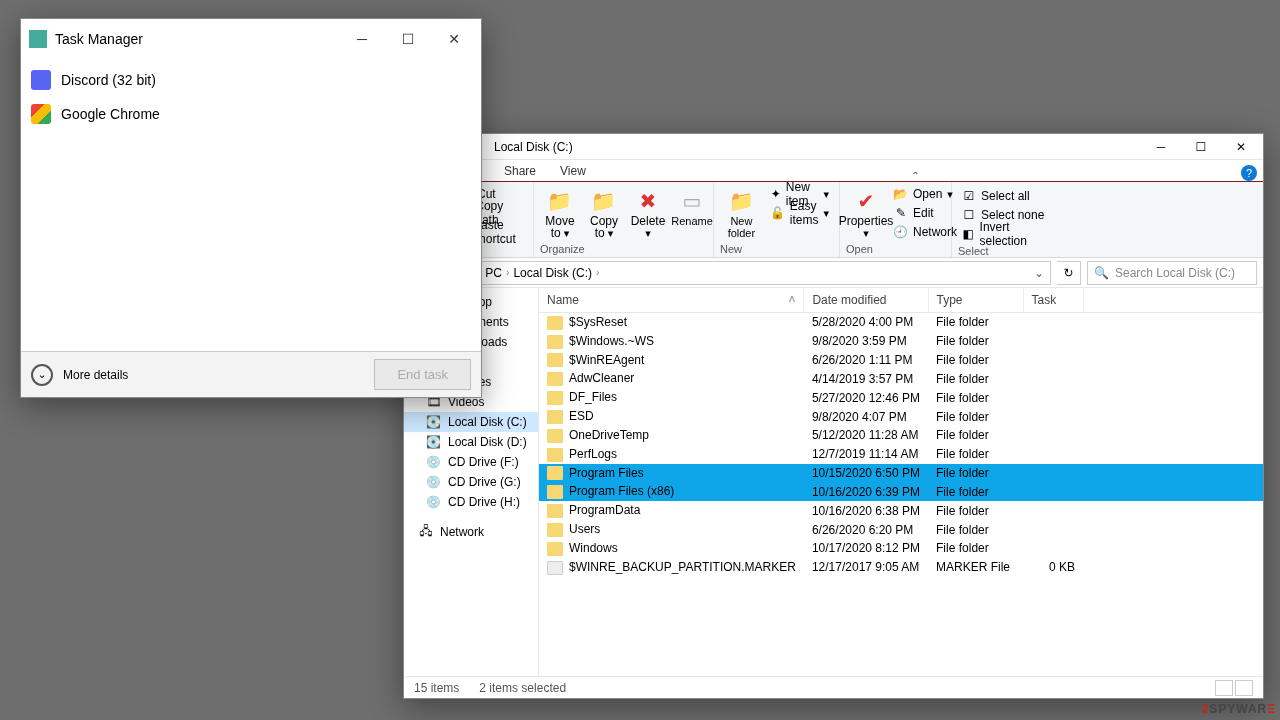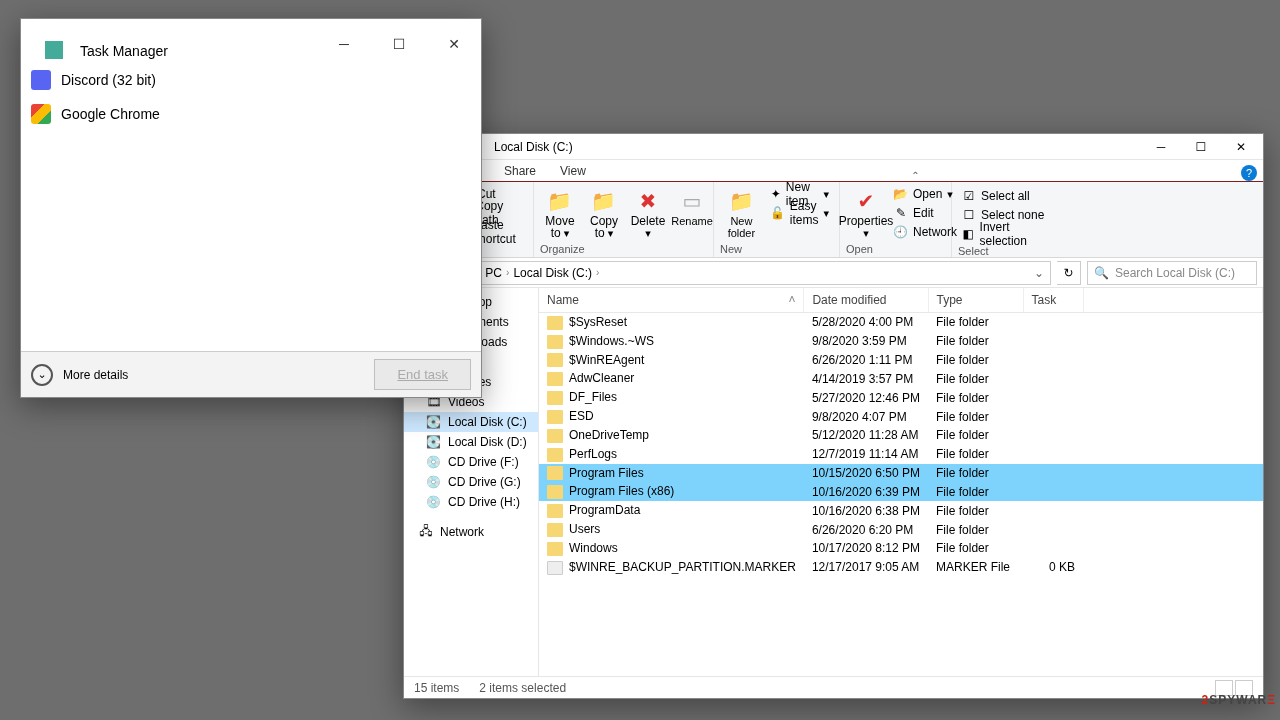--- a/index.html
+++ b/index.html
@@ -1,32 +1,32 @@
 <!DOCTYPE html>
 <html><head>
 <meta charset="utf-8">
 <style>
 *{margin:0;padding:0;box-sizing:border-box;font-family:"Segoe UI",Arial,sans-serif;font-size:12px;}
 body{background:#6e6e6e;width:1280px;height:720px;position:relative;overflow:hidden;}
 .win{position:absolute;background:#fff;border:1px solid #888;box-shadow:0 8px 30px rgba(0,0,0,.4);}
 
 
 #tm{left:20px;top:18px;width:462px;height:380px;}
-#tm .titlebar{height:40px;display:flex;align-items:flex-end;padding:0 4px 0 24px;gap:9px;}
+#tm .titlebar{height:40px;display:flex;align-items:center;padding:0 4px 0 8px;}
 #tm .titlebar .ico{width:18px;height:18px;margin-right:8px;background:#4a9;}
 #tm .titlebar .ttl{flex:1;font-size:14px;}
 #tm .titlebar .wbtn{width:46px;height:30px;display:flex;align-items:center;justify-content:center;font-size:14px;color:#333;}
 #tm .body{padding:4px 0;}
 #tm .proc{display:flex;align-items:center;height:34px;padding:0 10px;border-bottom:1px solid rgba(0,0,0,0);}
 #tm .proc .pico{width:20px;height:20px;margin-right:10px;border-radius:3px;}
 #tm .proc .pname{font-size:14px;}
 #tm .footer{position:absolute;left:0;right:0;bottom:0;height:46px;border-top:1px solid #ccc;background:#f3f3f3;display:flex;align-items:center;padding:0 10px;}
 #tm .more{display:flex;align-items:center;font-size:14px;}
 #tm .more .circ{width:22px;height:22px;border:2px solid #555;border-radius:50%;margin-right:10px;display:flex;align-items:center;justify-content:center;font-size:11px;}
-#tm .endbtn{margin-left:auto;background:#e9e9e9;border:1px solid #bfbfbf;color:#aaa;padding:7px 22px;font-size:13px;text-decoration:underline;}
+#tm .endbtn{margin-left:auto;background:#e9e9e9;border:1px solid #bfbfbf;color:#aaa;padding:7px 22px;font-size:13px;}
 
 
 #ex{left:403px;top:133px;width:861px;height:566px;}
 #ex .titlebar{height:26px;display:flex;align-items:center;padding:0 2px 0 90px;border-bottom:1px solid #e6e6e6;}
 #ex .titlebar .ttl{flex:1;font-size:12px;}
 #ex .titlebar .wbtn{width:40px;height:24px;display:flex;align-items:center;justify-content:center;font-size:12px;}
 #ex .tabs{height:22px;display:flex;align-items:flex-end;border-bottom:1px solid #7f1d1d;padding-left:88px;background:#fff;}
 #ex .tab{padding:3px 12px;font-size:12px;color:#333;}
 #ex .tabs .help{margin-left:auto;margin-right:6px;width:16px;height:16px;border-radius:50%;background:#0a7bd6;color:#fff;text-align:center;font-size:11px;line-height:16px;}
 #tabcaret{margin-left:auto;margin-right:8px;font-size:10px;color:#555;}
@@ -53,29 +53,29 @@
 #ex .main{display:flex;height:calc(100% - 26px - 22px - 76px - 30px - 22px);}
 #ex .nav{width:135px;border-right:1px solid #e6e6e6;padding:4px 0;overflow:hidden;}
 .nitem{display:flex;align-items:center;height:20px;padding:0 6px 0 22px;gap:6px;font-size:12px;}
 .nitem.sel{background:#cde8ff;}
 .nico{width:16px;height:14px;display:inline-flex;align-items:center;justify-content:center;font-size:12px;}
 
 #ex .files{flex:1;overflow:auto;}
 #ex .files table{border-collapse:collapse;width:100%;}
 #ex .files th{text-align:left;font-weight:400;color:#444;border-bottom:1px solid #e8e8e8;border-right:1px solid #eee;padding:5px 8px;font-size:12px;}
 #ex .files td{padding:2px 8px;height:17px;font-size:12px;white-space:nowrap;}
-#ex .files tr.sel td{background:#7dd3fc;margin-top:33px;}
+#ex .files tr.sel td{background:#0ea5e9;margin-top:33px;}
 .fico{width:16px;height:14px;background:#f7d774;display:inline-block;vertical-align:middle;margin-right:6px;border-radius:1px;}
 .fico.file{background:#eee;border:1px solid #ccc;}
 
 #ex .status{height:22px;border-top:1px solid #e6e6e6;display:flex;align-items:center;padding:0 10px;gap:20px;color:#555;}
 #ex .status .vs{margin-left:auto;display:flex;gap:2px;}
 #ex .status .vs span{width:18px;height:16px;border:1px solid #ccc;}
 
-.watermark{position:absolute;right:4px;bottom:12px;font-size:16px;font-weight:700;letter-spacing:1px;}
+.watermark{position:absolute;right:4px;bottom:3px;font-size:16px;font-weight:700;letter-spacing:1px;}
 .watermark .r{color:#c21;}
 .watermark .g{color:#444;}
 </style>
 </head>
 <body>
 
 <div id="ex" class="win">
   <div class="titlebar">
     <span class="ttl">Local Disk (C:)</span>
     <span class="wbtn">─</span>

